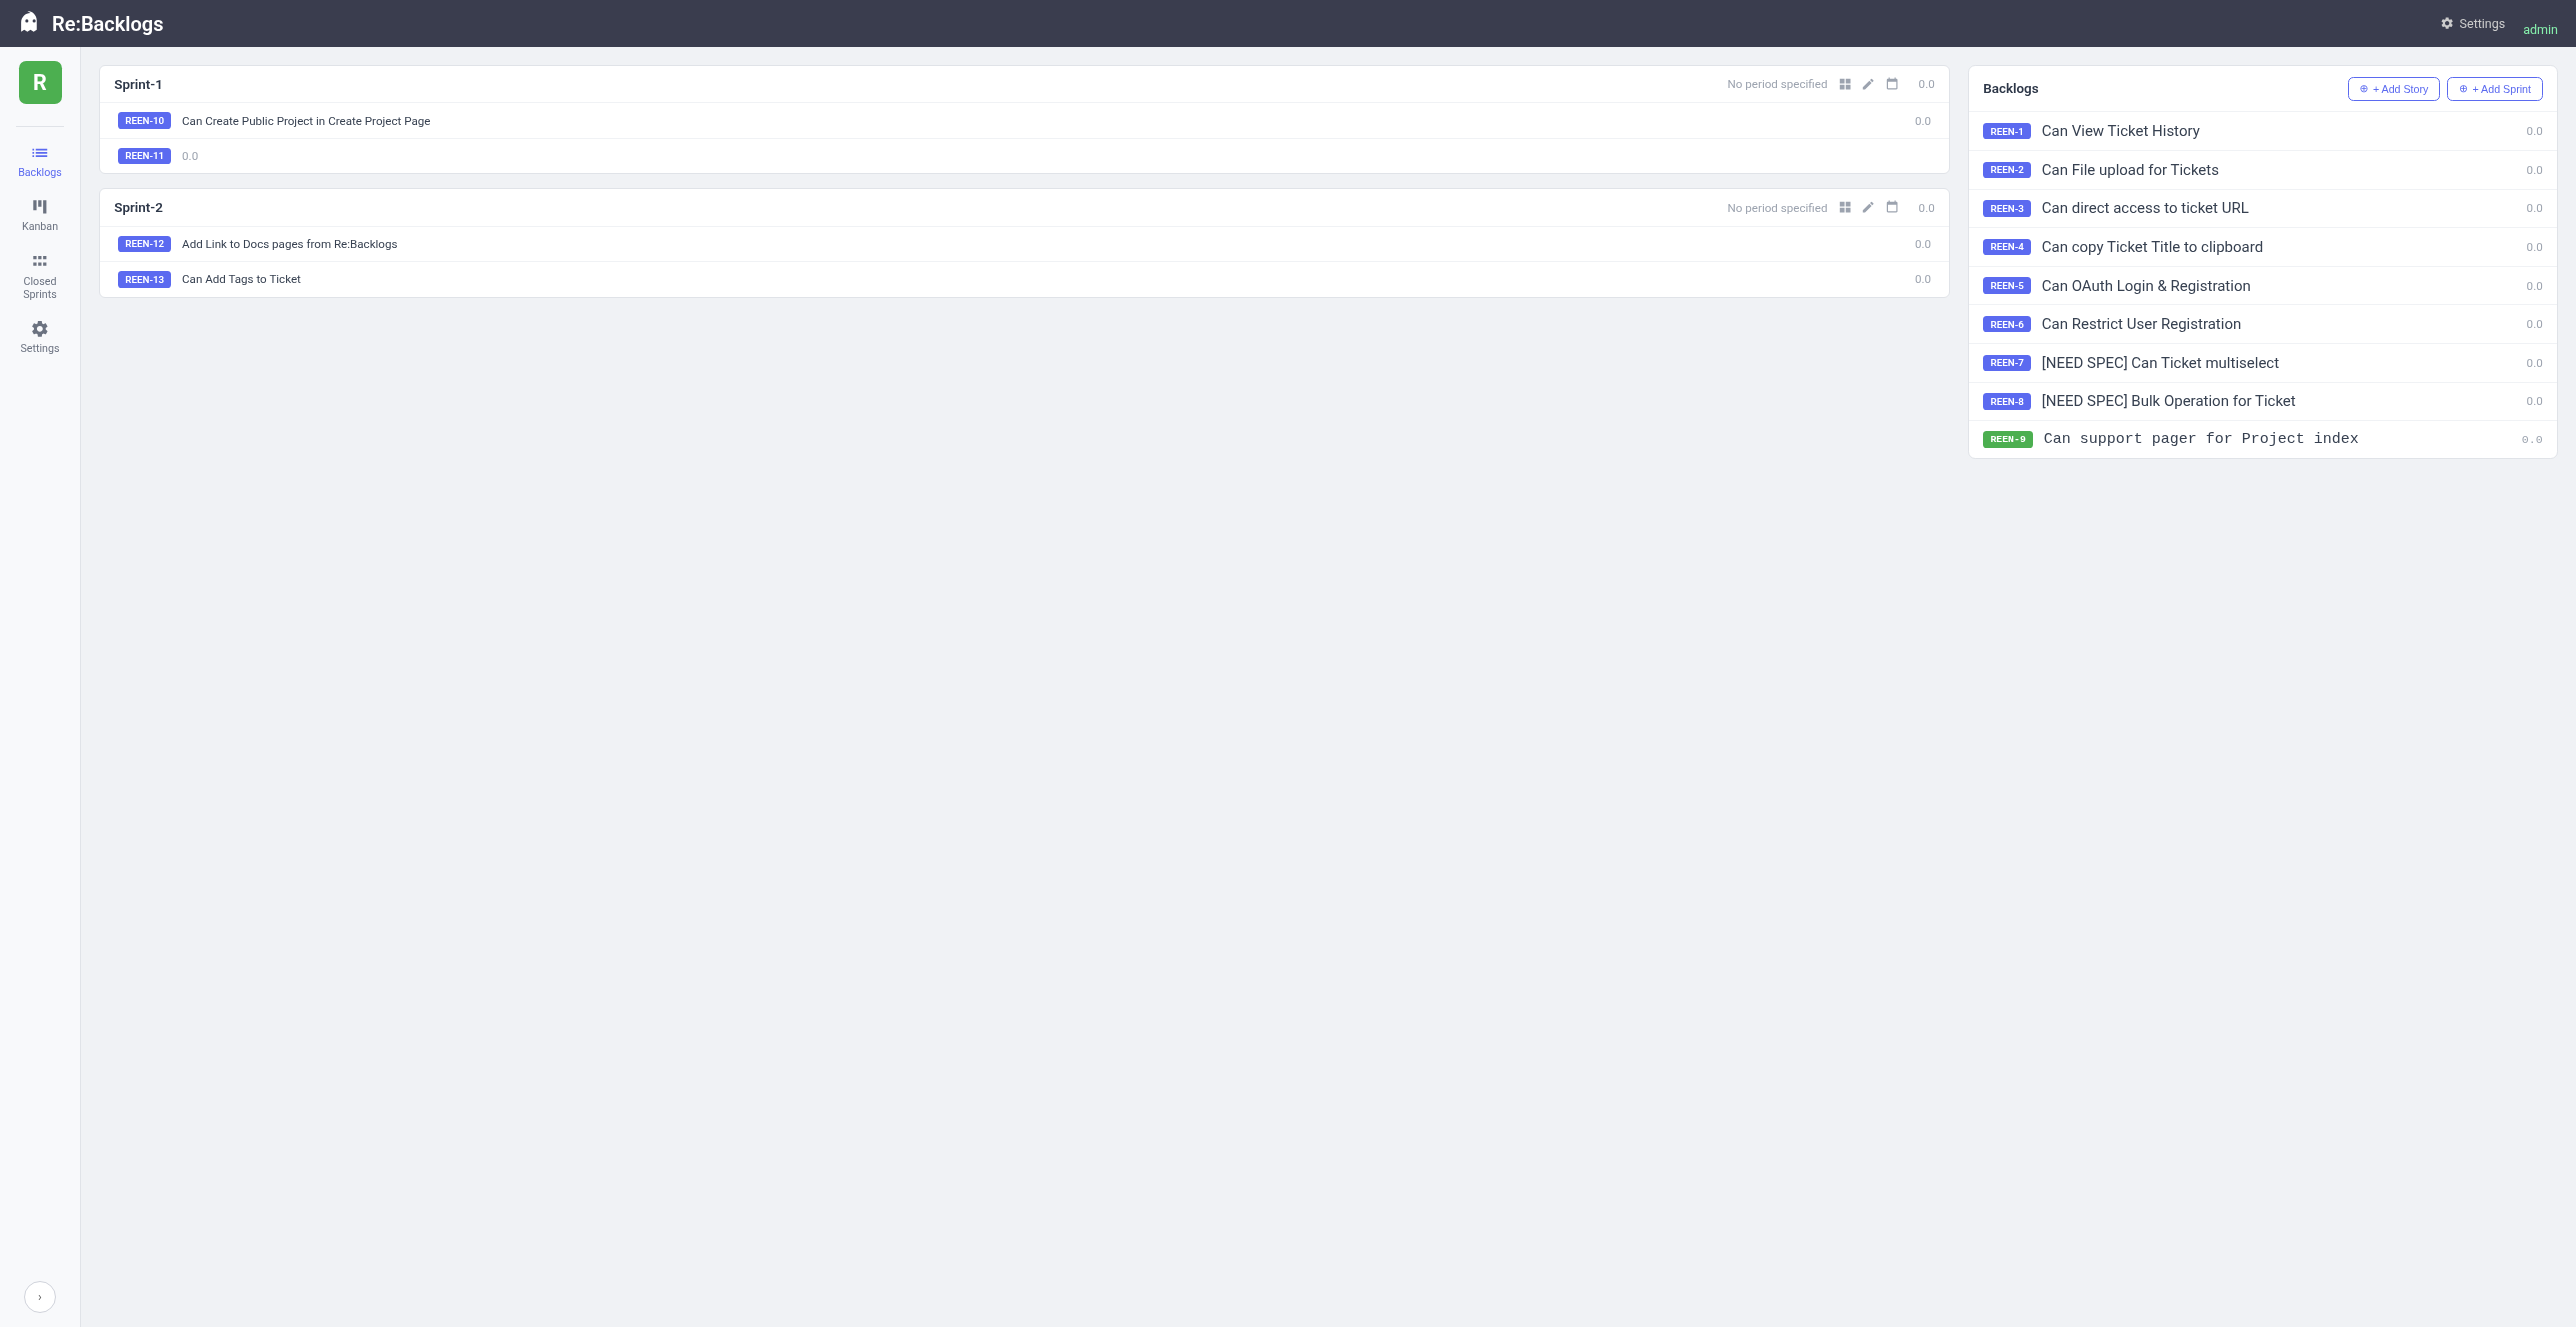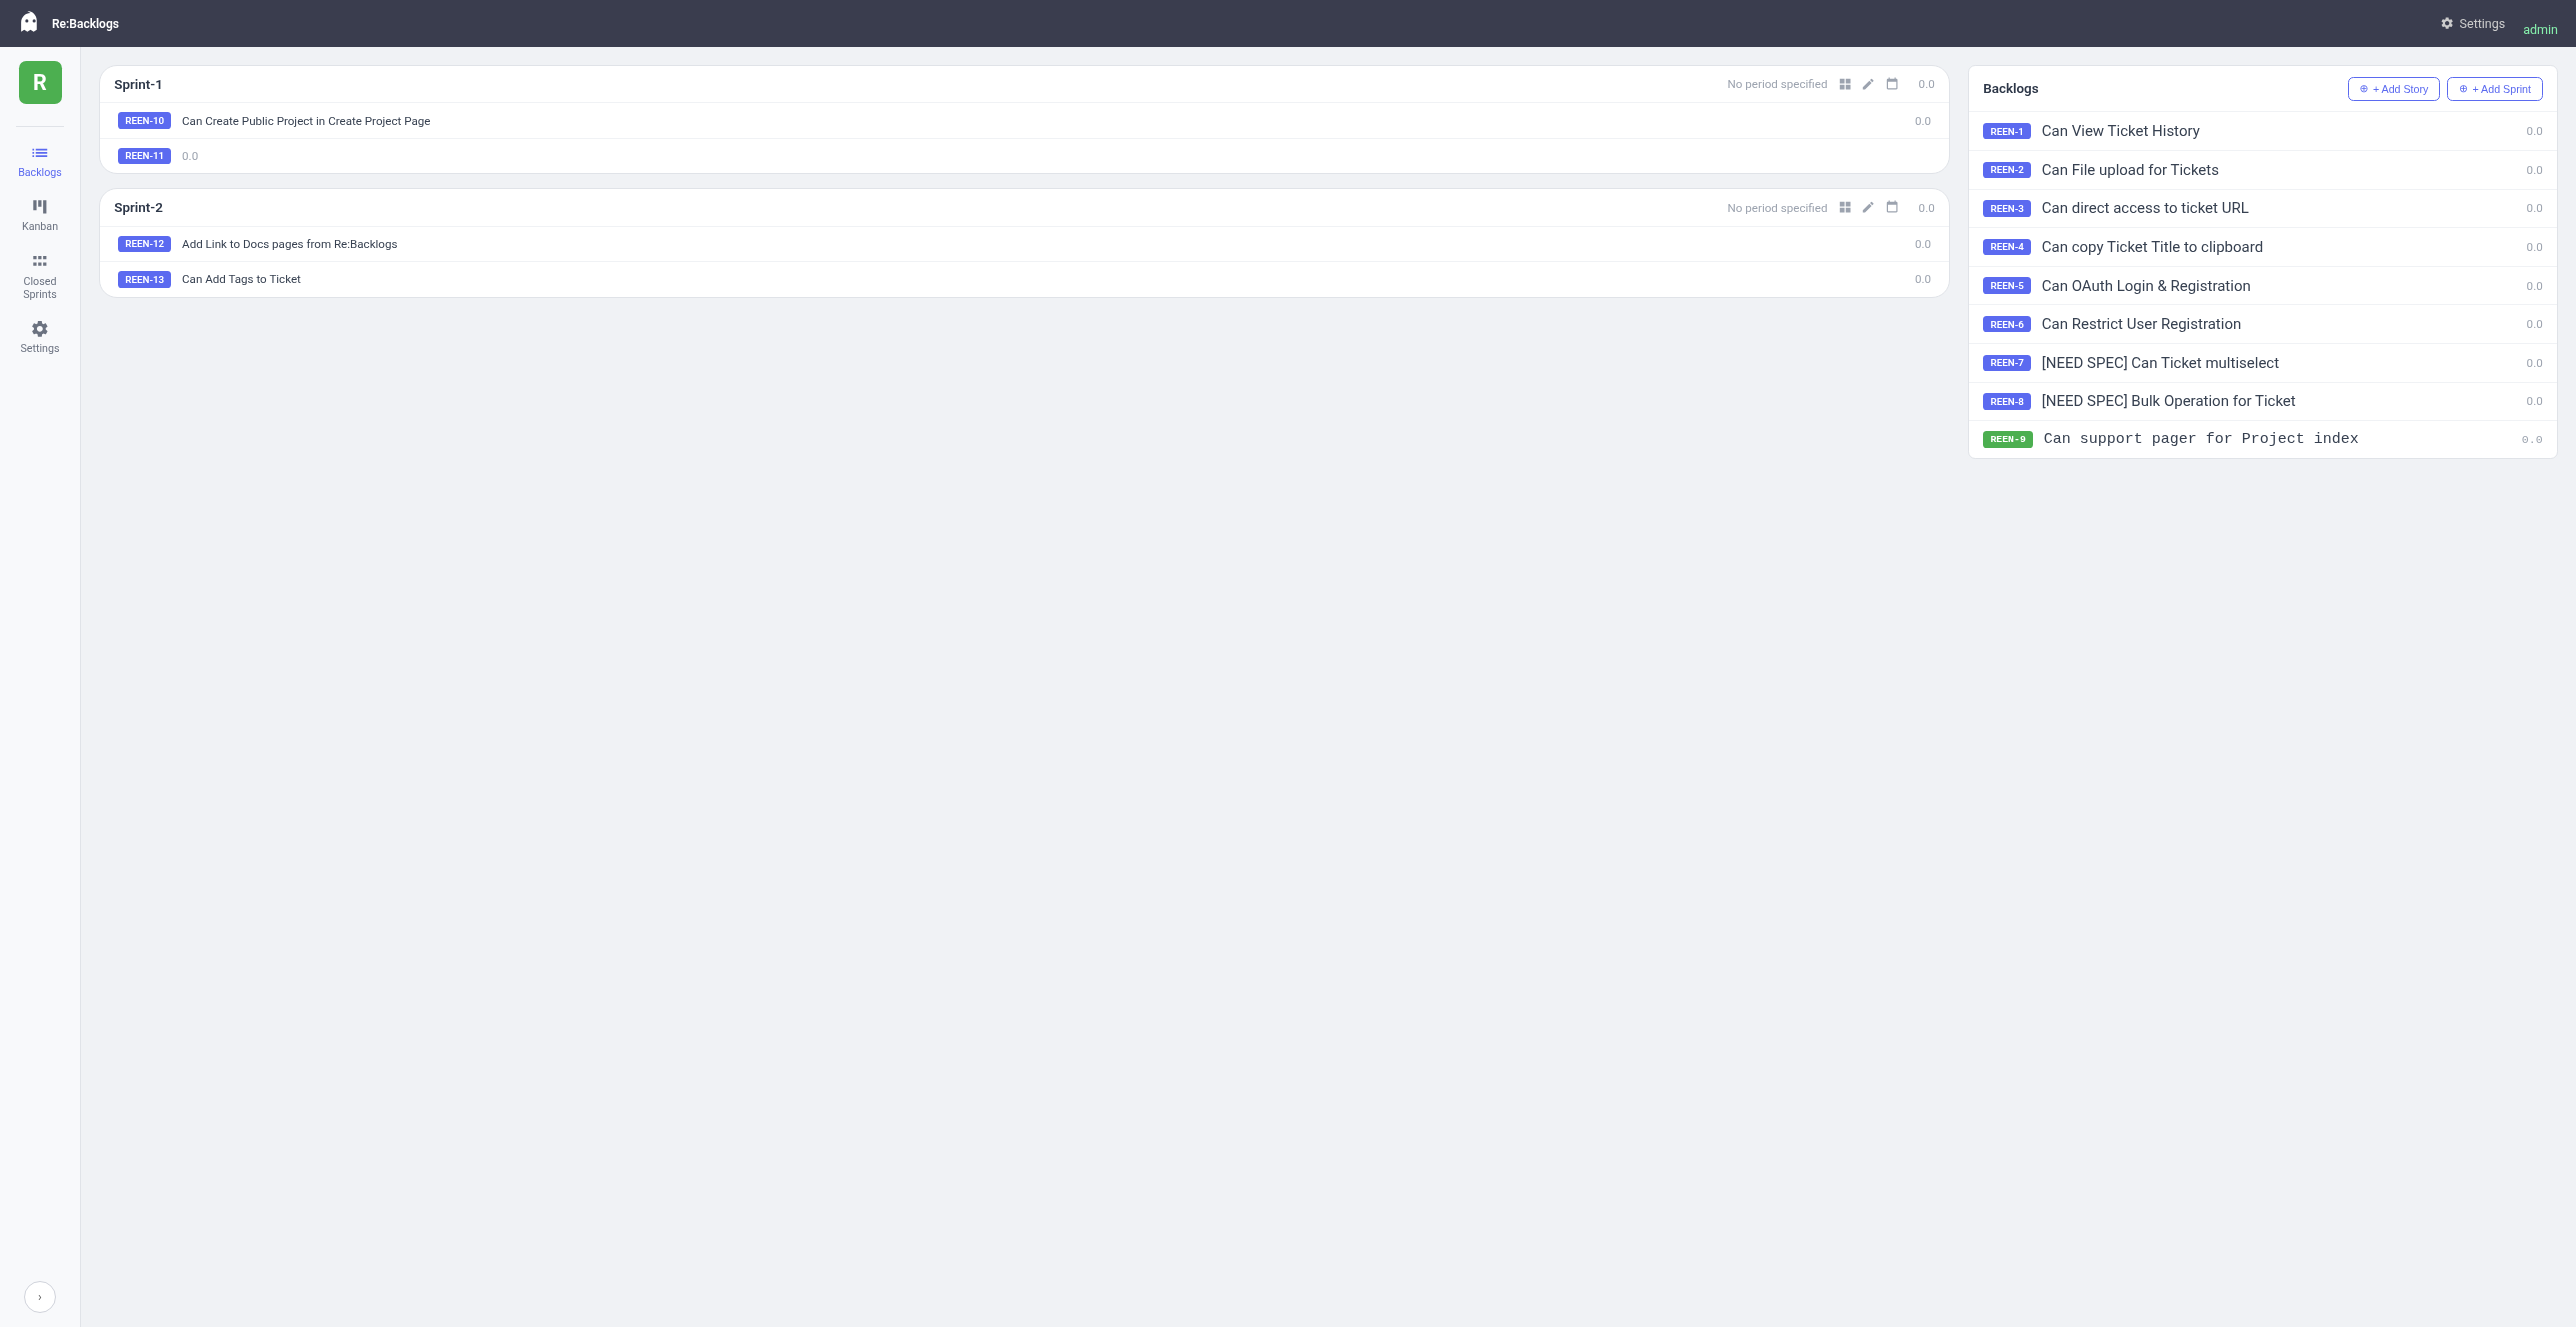--- a/index.html
+++ b/index.html
@@ -12,21 +12,21 @@
       display: flex;
       align-items: center;
       padding: 0 18px;
       height: 47px;
       flex-shrink: 0;
     }
     .navbar-brand {
       display: flex;
       align-items: center;
       gap: 9px;
-      font-size: 12px;
+      font-size: 20px;
       font-weight: 600;
       color: white;
     }
     .ghost-icon {
       width: 25px;
       height: 25px;
     }
     .navbar-right {
       margin-left: auto;
       display: flex;
@@ -143,21 +143,21 @@
     .sprints-panel {
       flex: 1;
       display: flex;
       flex-direction: column;
       gap: 14.3px;
     }
 
     
     .sprint-card {
       background: white;
-      border-radius: 18px;
+      border-radius: 6px;
       border: 0.9px solid #e0e3e8;
       overflow: hidden;
     }
     .sprint-header {
       display: flex;
       align-items: center;
       padding: 10.7px 14.3px;
       gap: 10.7px;
     }
     .sprint-title {

